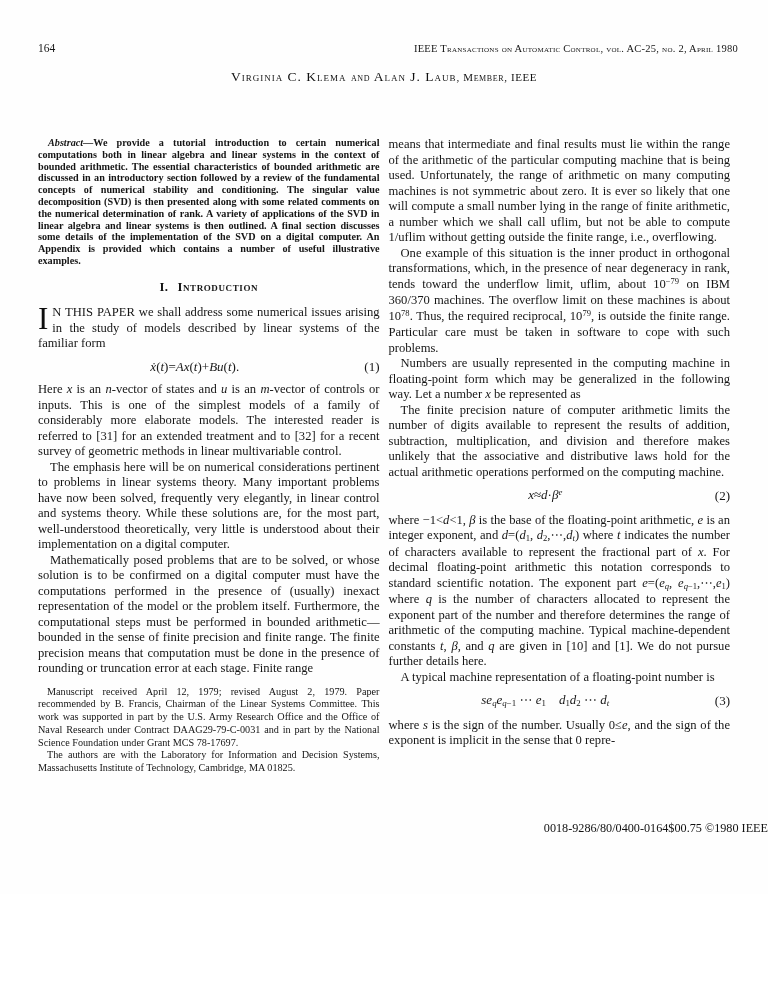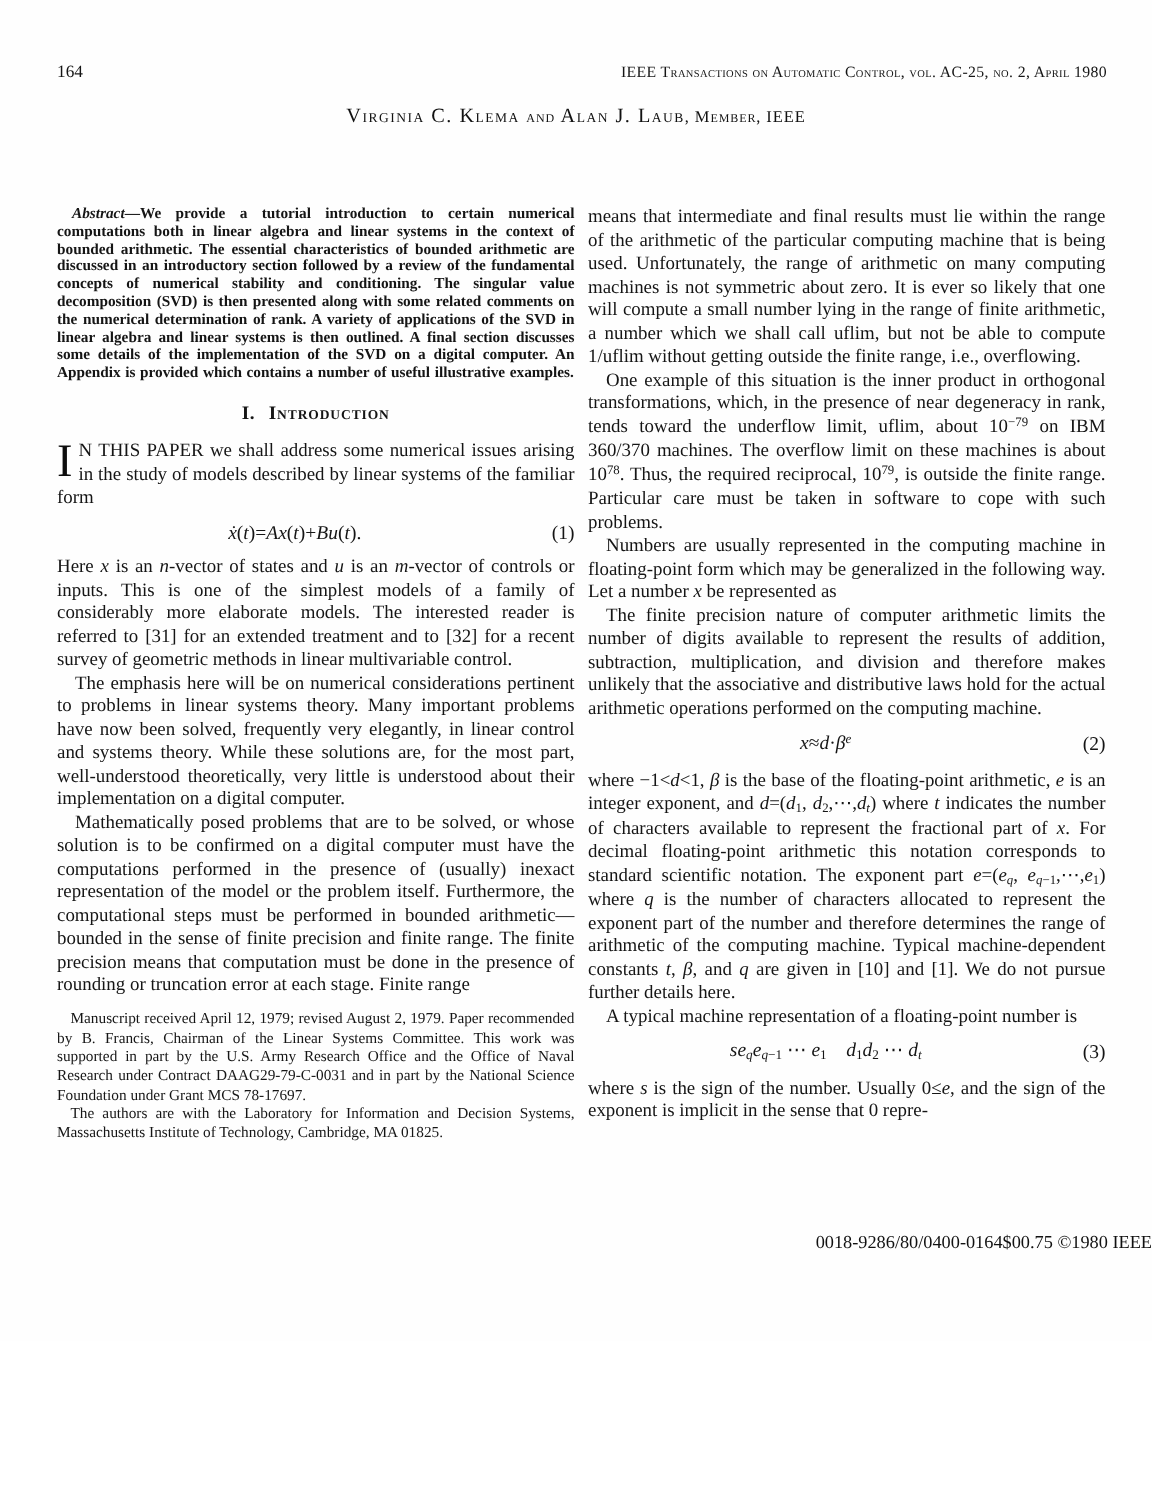--- a/index.html
+++ b/index.html
@@ -6,21 +6,21 @@
   .page{position:relative;width:768px;height:894px;background:#fefefe;color:#151515;overflow:hidden;
         font-family:"Liberation Serif", serif;}
   .header{display:flex;justify-content:space-between;align-items:baseline;padding:15px 30px 0 38px;}
   .pageno{font-size:11.5px;}
   .journal{font-size:10.5px;font-variant:small-caps;letter-spacing:0.25px;margin-top:28px;}
   .title{margin:24px 20px 0;text-align:center;font-family:"Liberation Sans", sans-serif;
          font-weight:400;font-size:27px;line-height:36px;color:#0d0d0d;word-spacing:7px;letter-spacing:0.3px;}
   .title span{display:block;}
   .authors{margin-top:15px;text-align:center;font-size:13.5px;font-variant:small-caps;letter-spacing:1px;color:#111;}
   .authors .small{font-size:11px;letter-spacing:0.6px;}
-  .columns{display:flex;gap:9px;padding:0 15px 0 38px;margin-top:52px;}
+  .columns{display:flex;gap:9px;padding:0 38px 0 38px;margin-top:52px;}
   .col{width:345px;font-size:12.6px;line-height:15.5px;text-align:justify;}
   p{margin:0;}
   .abstract{font-size:10.2px;line-height:11.8px;font-weight:bold;text-indent:10px;margin-bottom:13px;word-spacing:0.5px;}
   .abstract-label{font-style:italic;}
   .section-heading{margin:12px 0 10px;text-align:center;font-weight:700;font-size:12.8px;letter-spacing:0.4px;}
   .section-heading .num{margin-right:9px;}
   .sc{font-variant:small-caps;letter-spacing:0.6px;}
   .body{text-indent:12px;}
   .nodent{text-indent:0;}
   .dropcap{float:left;font-size:31px;line-height:26px;margin:1px 4px 0 0;color:#0d0d0d;}

